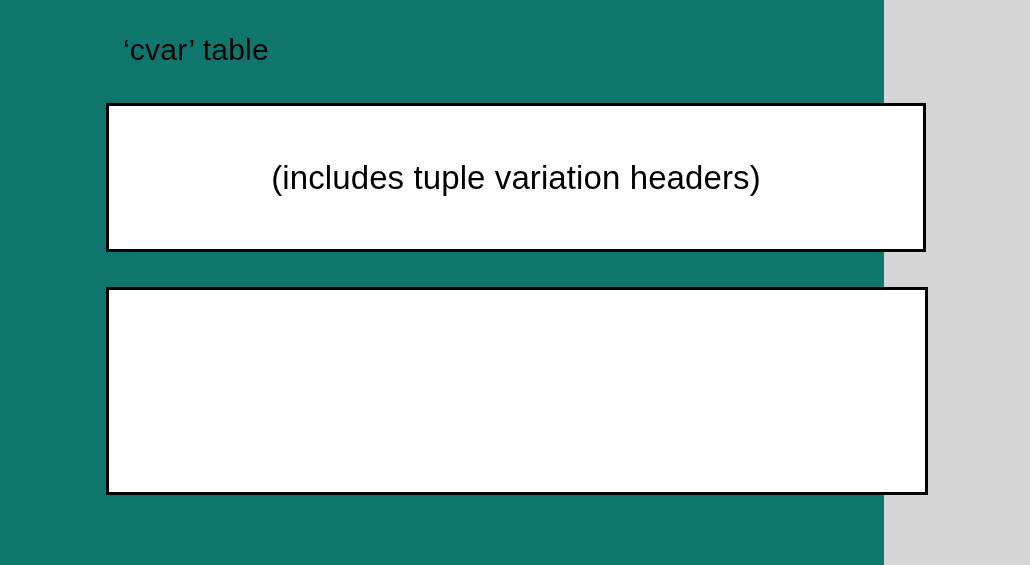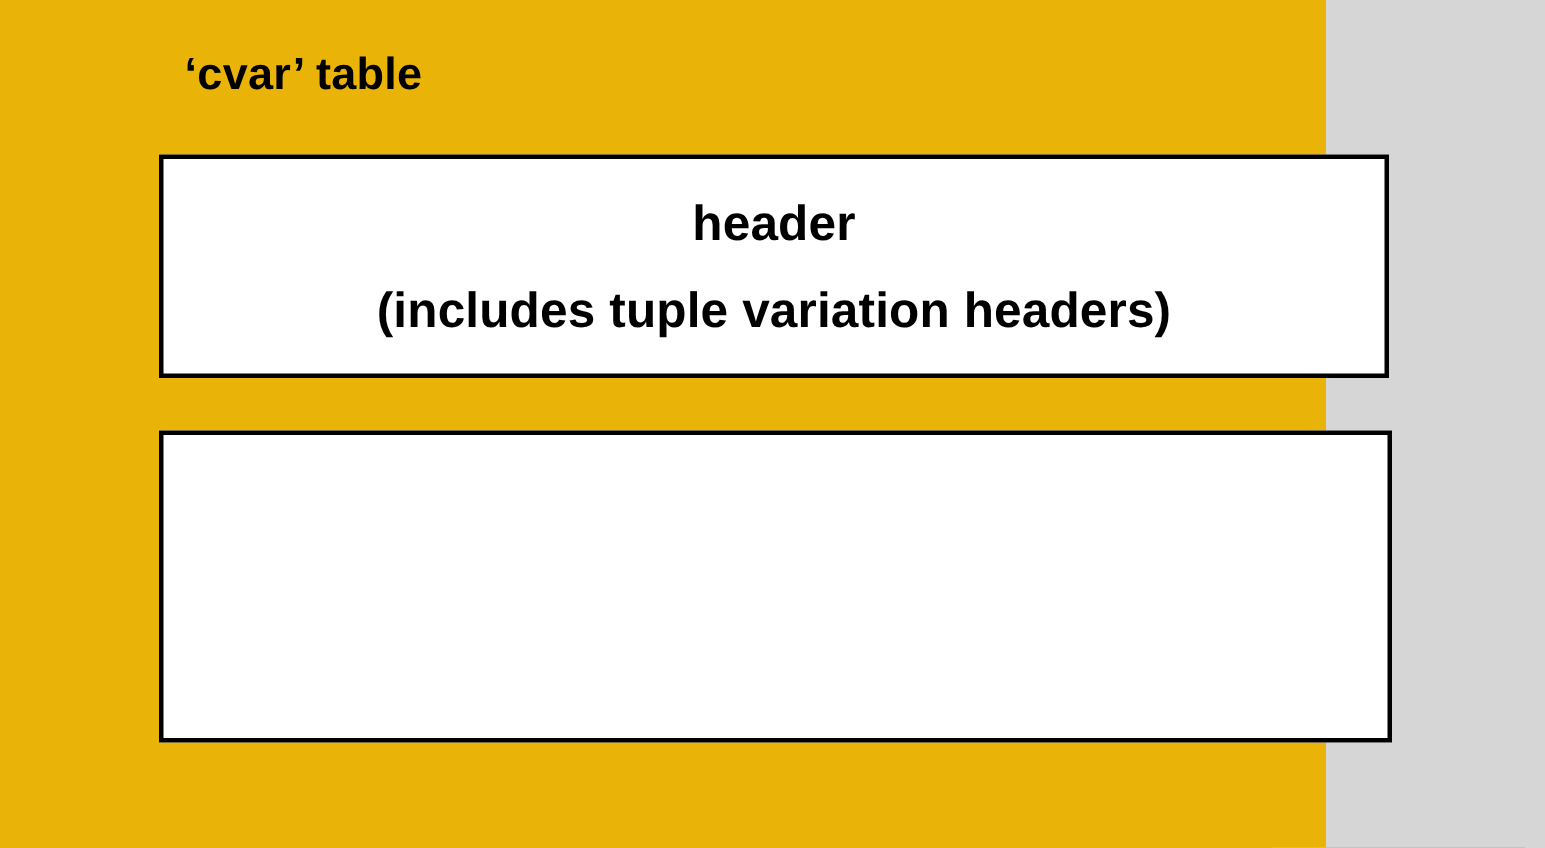--- a/index.html
+++ b/index.html
@@ -12,22 +12,21 @@
     background: #d6d6d6;
     font-family: "Liberation Sans", sans-serif;
     color: #000000;
     overflow: hidden;
   }
 
   #slide {
     position: relative;
     width: 884px;
     height: 565px;
-    background: #eab308;
-    font-weight: bold;
+    background: #0f766e;
   }
 
   
   #diagram-title {
     position: absolute;
     left: 123px;
     top: 30px;
     font-size: 30px;
     line-height: 40px;
     letter-spacing: 0.2px;
@@ -79,20 +78,19 @@
   }
 </style>
 </head>
 <body>
 
 <div id="slide">
 
   <div id="diagram-title">‘cvar’ table</div>
 
   <div class="block" id="block-header">
-    <div class="line">header</div>
     <div class="line">(includes tuple variation headers)</div>
   </div>
 
   <div class="block" id="block-data">
   </div>
 
 </div>
 
 </body></html>

